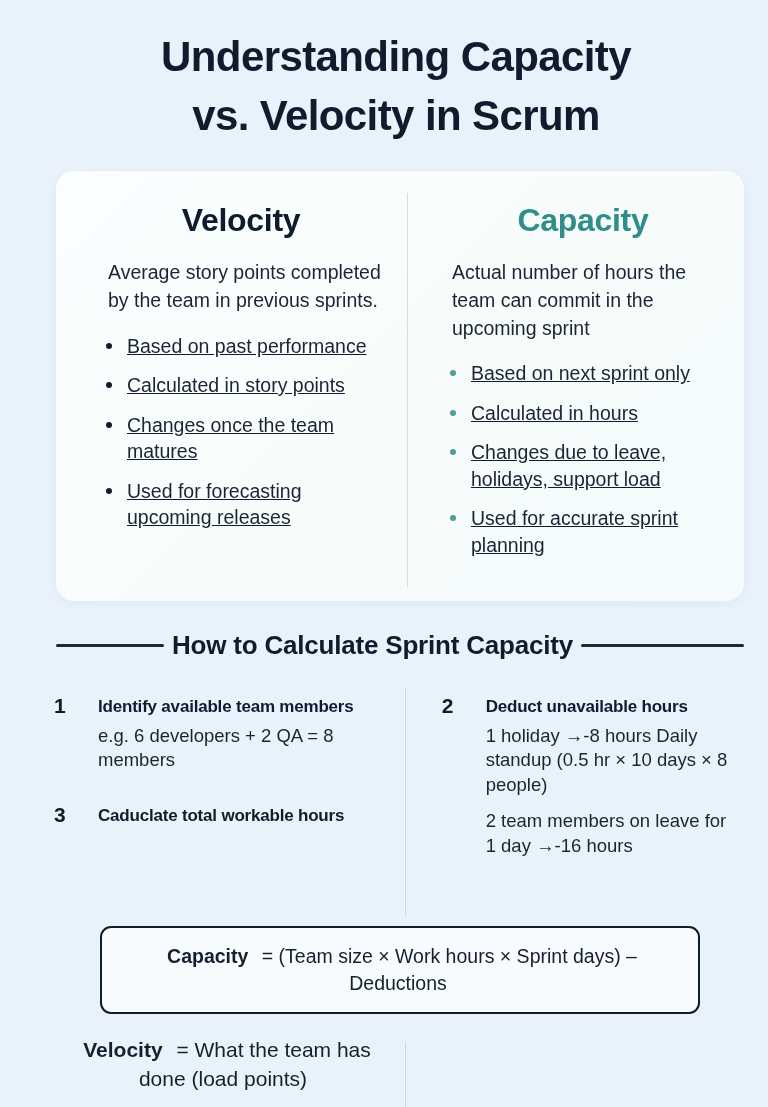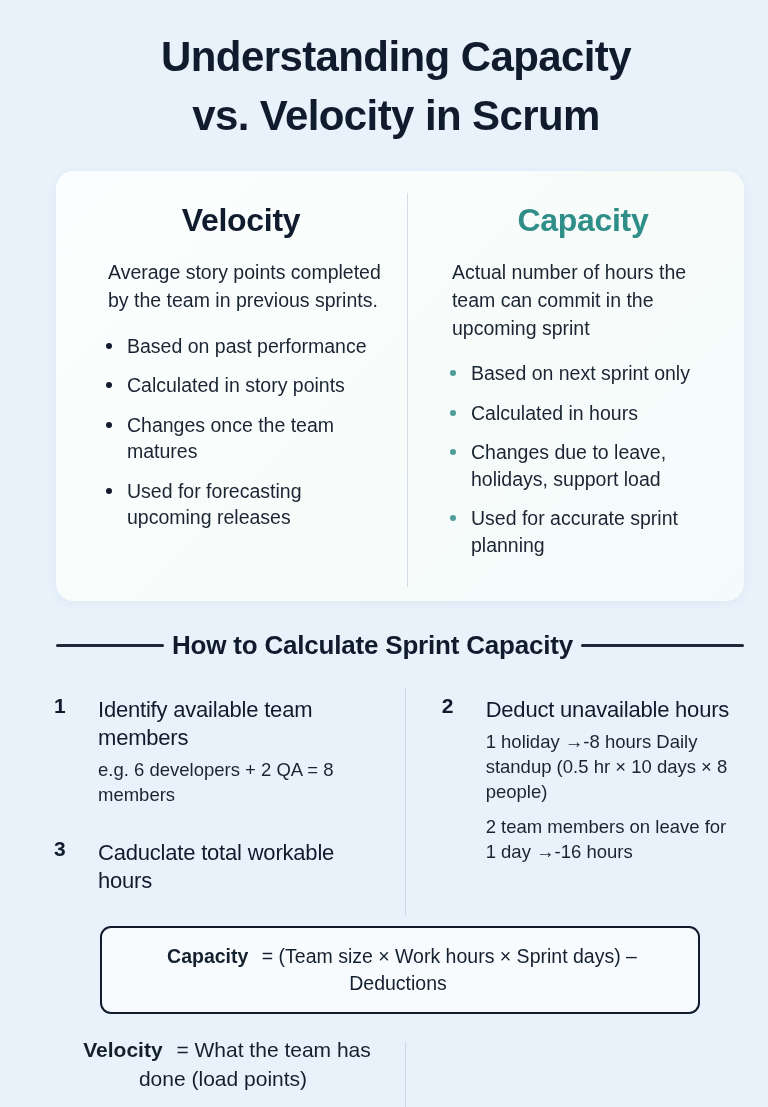--- a/index.html
+++ b/index.html
@@ -79,21 +79,21 @@
   .col-heading.capacity { color: #2f8e87; }
 
   .col-desc {
     font-size: 19.5px;
     line-height: 1.42;
     color: #1b2433;
     padding-left: 8px;
     margin-bottom: 18px;
   }
 
-  .col-list { list-style: none; }
+  .col-list { list-style: none; text-decoration: underline; }
   .col-list li {
     position: relative;
     font-size: 19.5px;
     line-height: 1.36;
     color: #1b2433;
     padding-left: 23px;
     margin-bottom: 13px;
   }
   .col-list li::before {
     content: "";
@@ -152,22 +152,22 @@
   .step-num {
     font-size: 21px;
     font-weight: 700;
     color: #101b2d;
     width: 32px;
     flex: none;
     line-height: 1.32;
   }
   .step-body { flex: 1 1 auto; }
   .step-title {
-    font-size: 22px;
-    font-weight: 400;
+    font-size: 17px;
+    font-weight: 700;
     line-height: 1.27;
     color: #101b2d;
     letter-spacing: -0.2px;
   }
   .step-note {
     font-size: 18.5px;
     line-height: 1.34;
     color: #1b2433;
     margin-top: 6px;
   }

